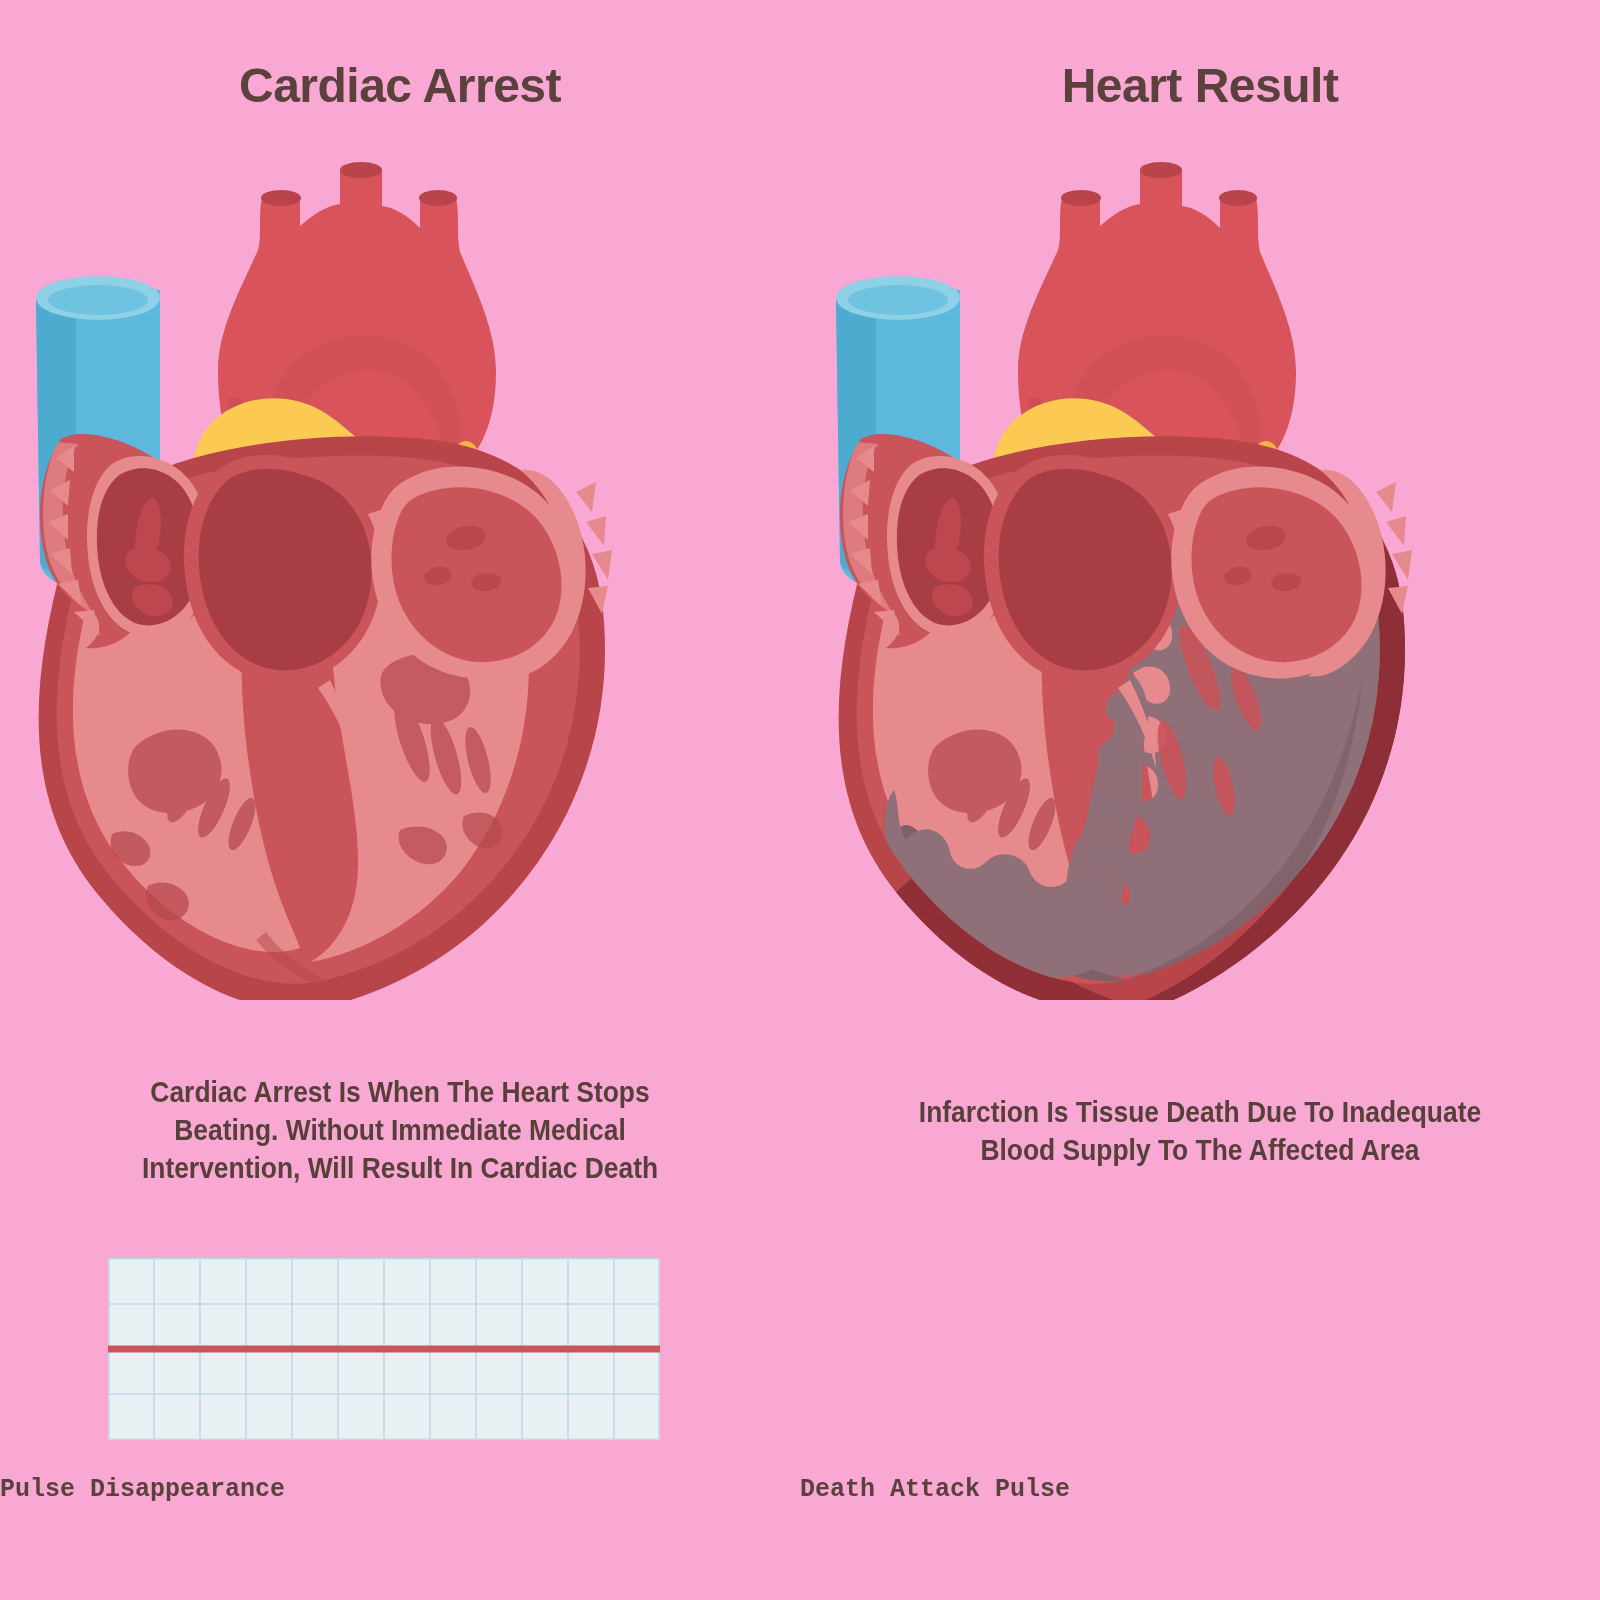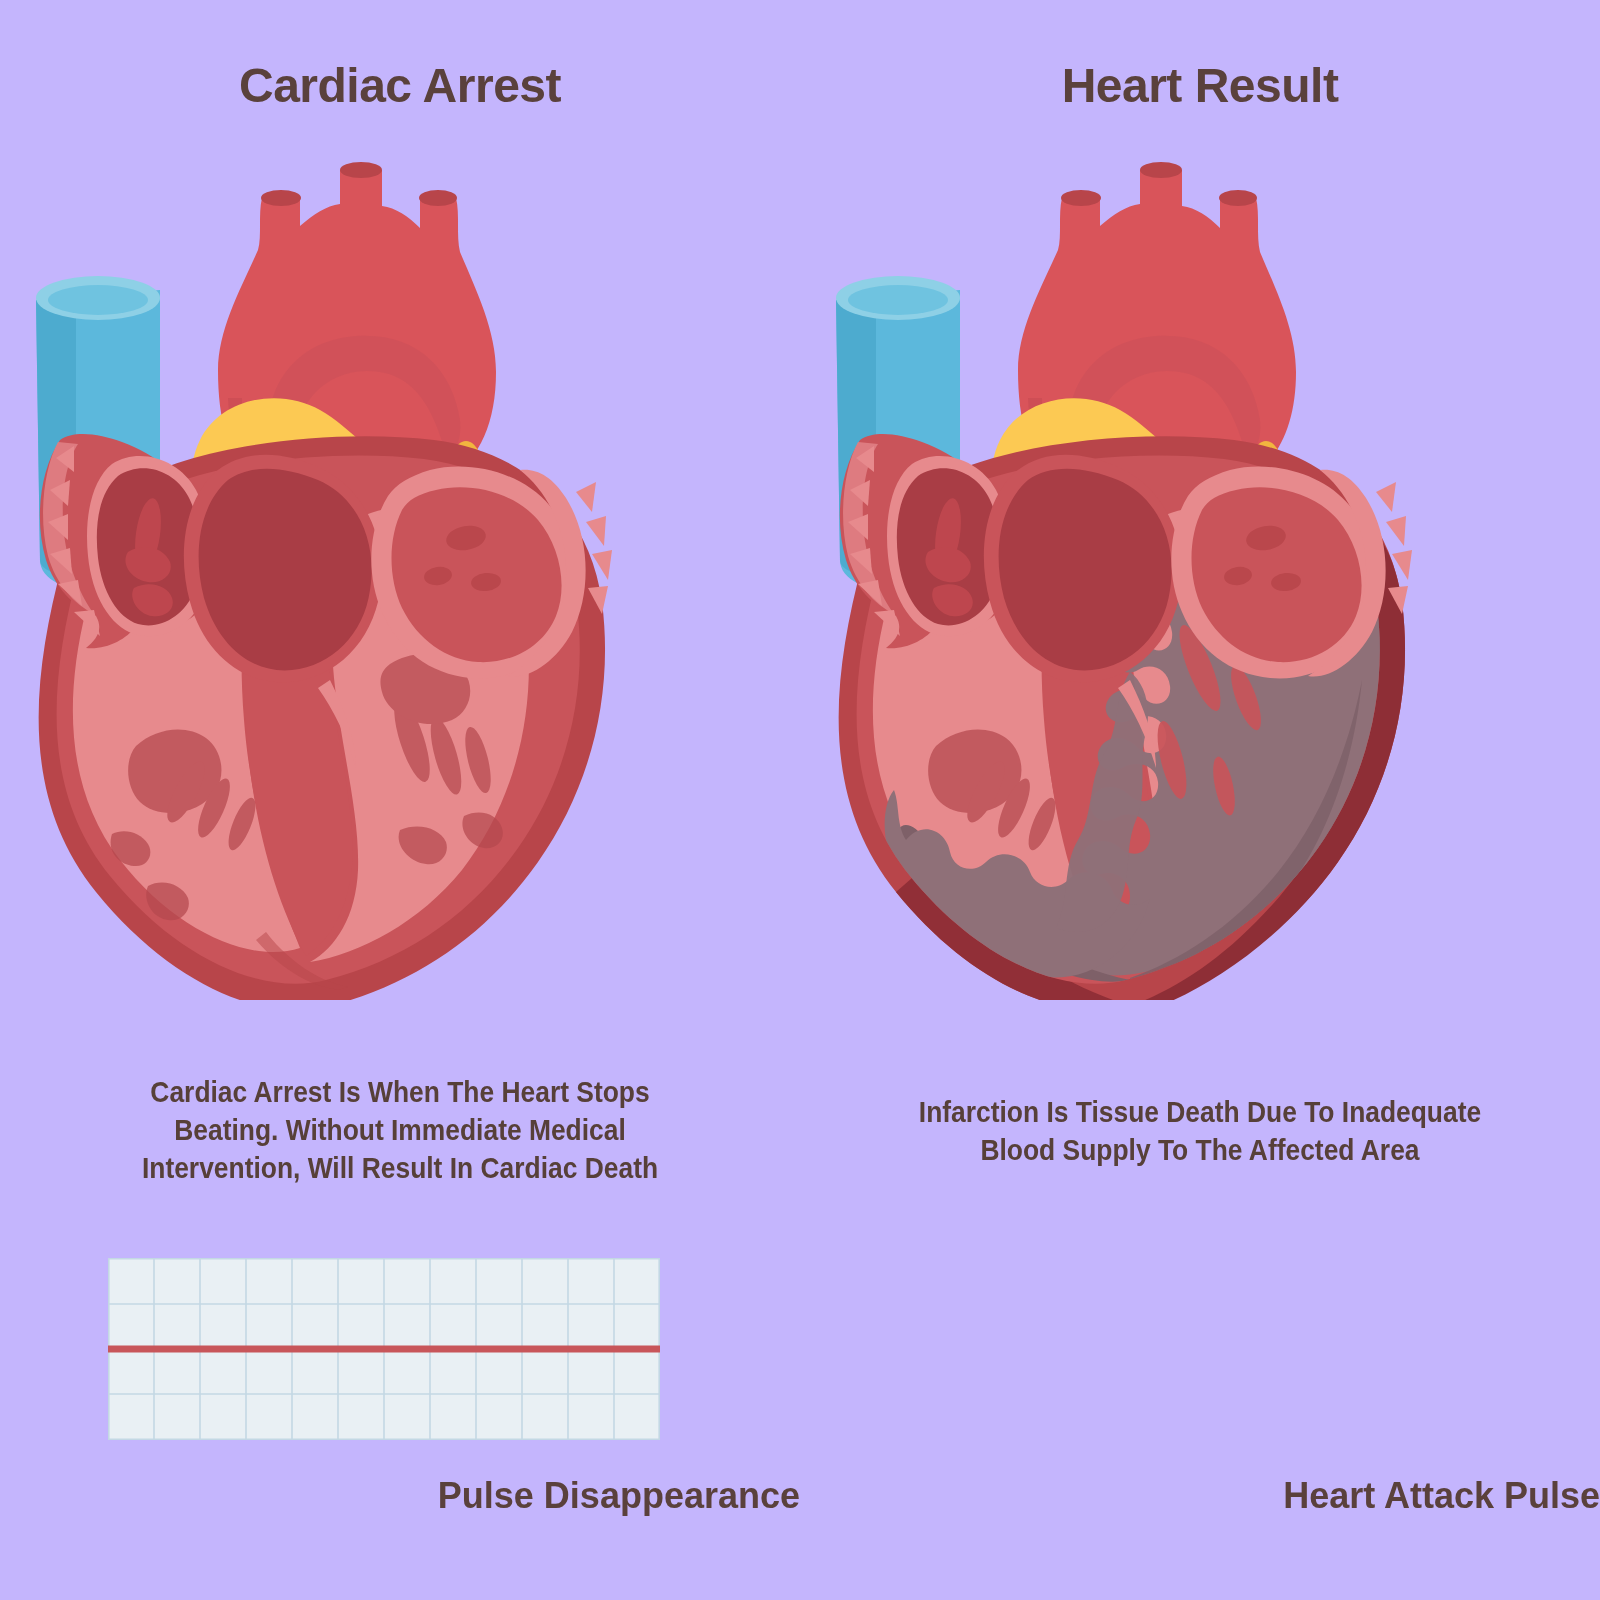--- a/index.html
+++ b/index.html
@@ -1,17 +1,17 @@
 <!DOCTYPE html>
 <html><head>
 <meta charset="utf-8">
 <style>
   html,body{margin:0;padding:0;background:#ffffff;}
   body{width:1600px;height:1600px;font-family:"Liberation Sans",sans-serif;overflow:hidden;}
-  .page{position:relative;width:1600px;height:1600px;background:#c4b5fd;}
+  .page{position:relative;width:1600px;height:1600px;background:#f9a8d4;}
   .col{position:absolute;top:0;width:800px;height:1600px;}
   .col-left{left:0;}
   .col-right{left:800px;}
 
   .panel-title{
     position:absolute;top:58px;left:0;width:800px;
     text-align:center;
     font-size:48px;font-weight:bold;
     letter-spacing:-0.5px;
     color:#5a413c;
@@ -32,24 +32,25 @@
   }
   .desc-left{top:1073px;}
   .desc-right{top:1093px;}
 
   .ecg{position:absolute;}
   .ecg-left{left:108px;top:1258px;width:552px;height:182px;}
   .ecg svg{display:block;}
 
   .caption{
     position:absolute;left:0;width:800px;top:1475px;
-    text-align:right;
-    font-size:36px;font-weight:bold;
+    text-align:left;
+    font-size:25px;font-weight:bold;
     color:#5a413c;
     letter-spacing:0px;
+    font-family:Liberation Mono, monospace;
   }
 </style>
 </head>
 <body>
 
 <div class="page">
 
   <div class="col col-left">
 
     <div class="panel-title">Cardiac Arrest</div>
@@ -438,16 +439,16 @@
           <path d="M330 540 C344 568 356 600 356 628 C348 600 334 570 318 548 Z" fill="#e78a8d"></path>
         </g>
       </svg>
     </div>
 
     <div class="desc desc-right">
       <div>Infarction Is Tissue Death Due To Inadequate</div>
       <div>Blood Supply To The Affected Area</div>
     </div>
 
-    <div class="caption">Heart Attack Pulse</div>
+    <div class="caption">Death Attack Pulse</div>
   </div>
 
 </div>
 
 </body></html>

